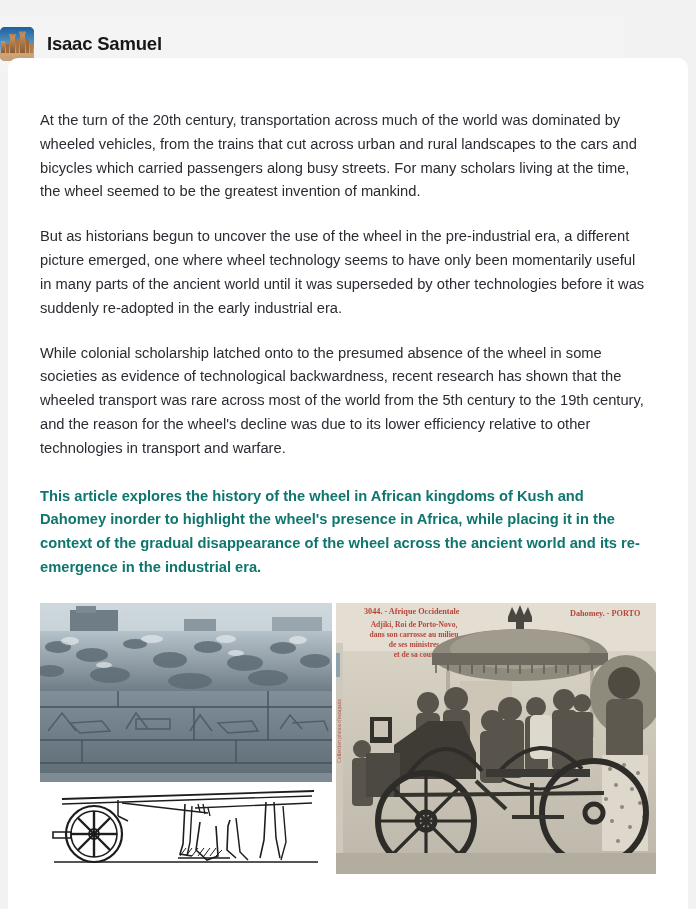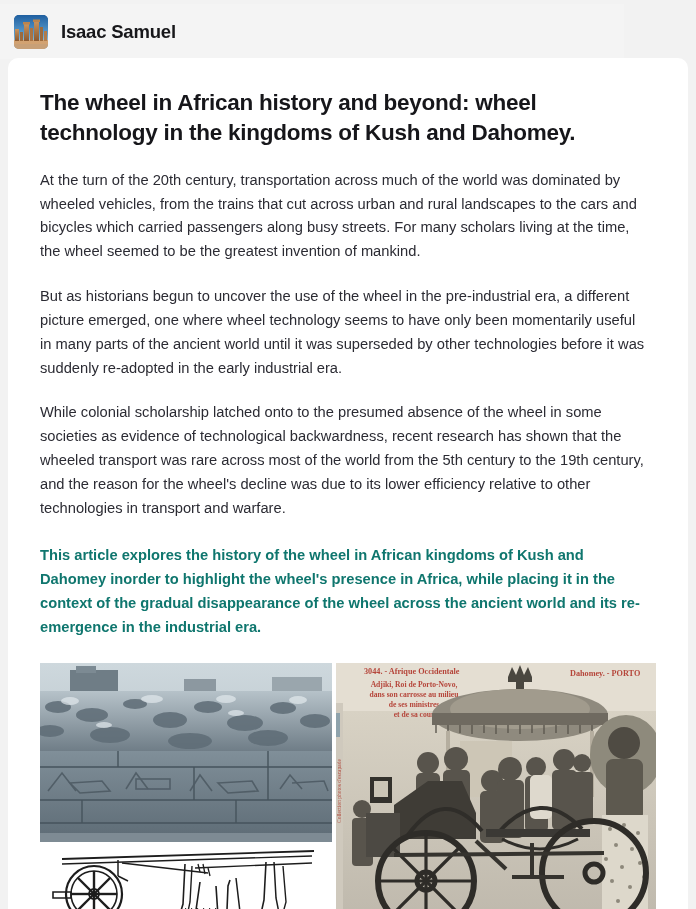--- a/index.html
+++ b/index.html
@@ -8,27 +8,26 @@
     width: 696px;
     height: 909px;
     background: #f2f2f2;
     font-family: "Liberation Sans", sans-serif;
     overflow: hidden;
   }
 
   
   .topbar {
     position: absolute;
-    left: 0; top: 4px;
+    left: 0; top: 16px;
     width: 624px;
     height: 55px;
     background: #f4f4f4;
     display: flex;
     align-items: center;
-    padding-left: 14px;
   }
   .avatar {
     width: 34px;
     height: 34px;
     border-radius: 5px;
     overflow: hidden;
     flex: 0 0 auto;
     position: relative;
     background: #2b5f93;
   }
@@ -134,21 +133,20 @@
       <rect x="19" y="4.5" width="7" height="2.5" fill="#b9844f"></rect>
       <rect x="0" y="29" width="34" height="5" fill="#c8a077"></rect>
     </svg>
   </div>
   <div class="site-title">Isaac Samuel</div>
 </div>
 
 <div class="card">
   <div class="card-inner">
 
-    <h1 class="post-title">The wheel in African history and beyond: wheel technology in the kingdoms of Kush and Dahomey.</h1>
 
     <p class="para">At the turn of the 20th century, transportation across much of the world was dominated by wheeled vehicles, from the trains that cut across urban and rural landscapes to the cars and bicycles which carried passengers along busy streets. For many scholars living at the time, the wheel seemed to be the greatest invention of mankind.</p>
     <p class="para">But as historians begun to uncover the use of the wheel in the pre-industrial era, a different picture emerged, one where wheel technology seems to have only been momentarily useful in many parts of the ancient world until it was superseded by other technologies before it was suddenly re-adopted in the early industrial era.</p>
     <p class="para">While colonial scholarship latched onto to the presumed absence of the wheel in some societies as evidence of technological backwardness, recent research has shown that the wheeled transport was rare across most of the world from the 5th century to the 19th century, and the reason for the wheel's decline was due to its lower efficiency relative to other technologies in transport and warfare.</p>
     <p class="para bold">This article explores the history of the wheel in African kingdoms of Kush and Dahomey inorder to highlight the wheel's presence in Africa, while placing it in the context of the gradual disappearance of the wheel across the ancient world and its re-emergence in the industrial era.</p>
 
     <div class="figure">
       <div class="fig-row">
 
         <div class="fig-left">

